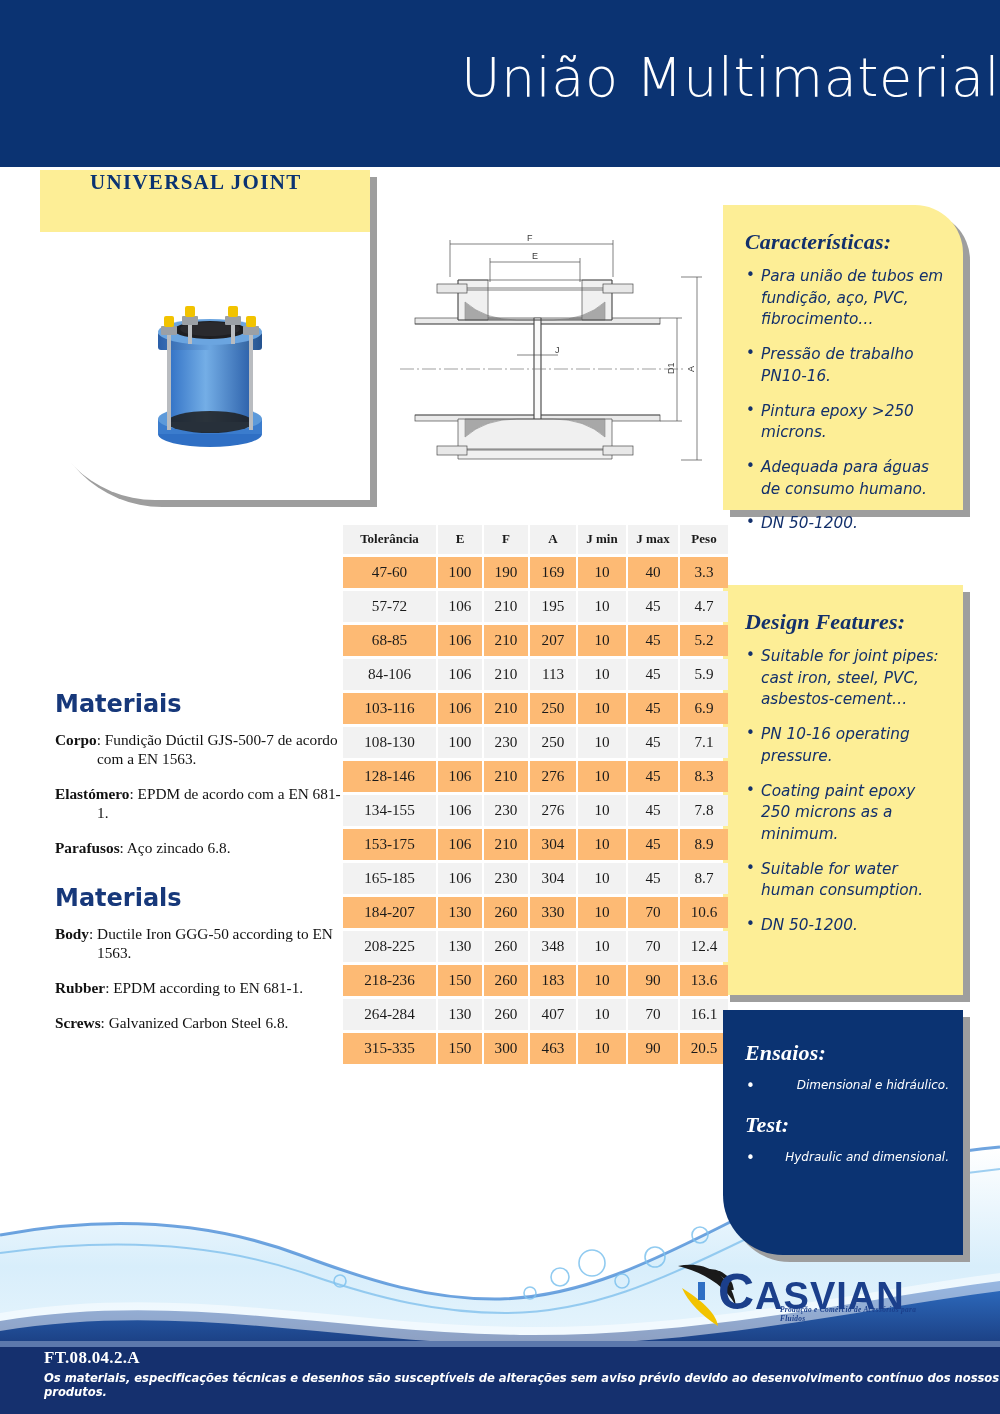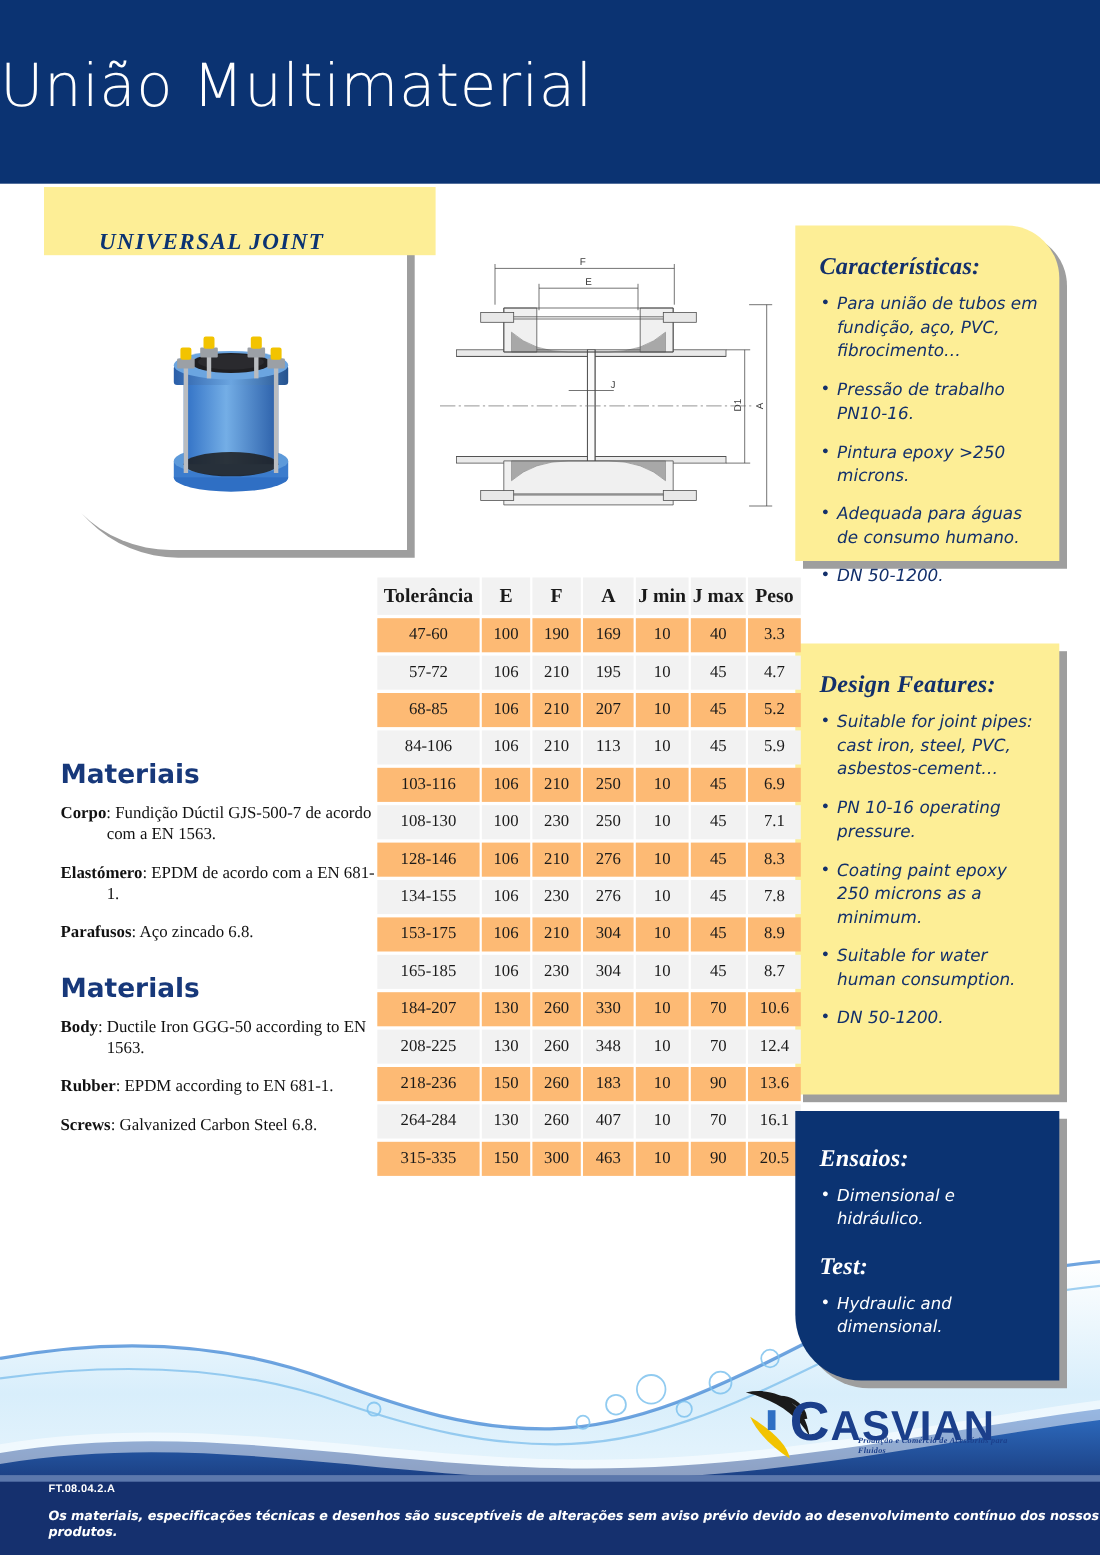--- a/index.html
+++ b/index.html
@@ -11,36 +11,36 @@
   }
   .page{position:relative;width:1000px;height:1414px;overflow:hidden;background:#fff;}
 
   
   .header{
     position:absolute;left:0;top:0;width:1000px;height:167px;
     background:#0B3372;
   }
   .header-title{
     position:absolute;left:0;top:46px;width:1000px;
-    text-align:left;color:#ffffff;
+    text-align:right;color:#ffffff;
     font-size:54px;font-weight:300;letter-spacing:0.5px;
     font-family:"DejaVu Sans", sans-serif;
   }
 
   
   .photo-card{
     position:absolute;left:40px;top:170px;width:330px;height:330px;
     background:#ffffff;
     border-bottom-left-radius:115px;
     box-shadow:7px 7px 0 0 #9e9e9e;
   }
   .photo-title-bar{
-    position:absolute;left:0;top:0;width:356px;height:62px;
+    position:absolute;left:0;top:0;width:330px;height:62px;
     background:#FDEE96;
-    display:flex;align-items:flex-end;font-style:italic;
+    display:flex;align-items:flex-start;
   }
   .photo-title{
     color:#0B3372;font-size:21px;font-weight:bold;letter-spacing:1.3px;
     font-family:"Liberation Serif", serif;
     padding-left:50px;
   }
   .photo-img-wrap{
     position:absolute;left:0;top:62px;width:330px;height:268px;
     overflow:hidden;border-bottom-left-radius:113px;
   }
@@ -79,34 +79,34 @@
   .panel-ensaios .panel-inner{padding:30px 14px 10px 22px;}
   .bullets{list-style:none;margin:0;padding:0;}
   .bullets li{
     position:relative;padding-left:16px;margin-bottom:13px;
     font-size:15.3px;font-style:italic;color:#13306B;line-height:1.42;
     font-family:"DejaVu Sans", sans-serif;
   }
   .bullets li:before{
     content:"\2022";position:absolute;left:1px;top:-1px;font-size:15px;
   }
-  .panel-ensaios .bullets li{color:#ffffff;font-size:15px;margin-bottom:8px;}
+  .panel-ensaios .bullets li{color:#ffffff;font-size:12px;margin-bottom:8px;text-align:right;}
   .panel-ensaios .panel-h.second{margin-top:18px;}
 
   
   .spec-table{
     position:absolute;left:341px;top:522px;
     border-collapse:separate;border-spacing:2px 3px;
   }
   .spec-table th,.spec-table td{
     font-family:"Liberation Serif", serif;
     font-size:15.2px;color:#1a1a1a;text-align:center;
     padding:6px 0 7px 0;background:#F2F2F2;font-weight:normal;
   }
-  .spec-table th{font-weight:bold;font-size:18px;}
+  .spec-table th{font-weight:bold;font-size:13px;}
   .spec-table tr.alt td{background:#fdba74;margin-top:16px;}
   .spec-table th:nth-child(1),.spec-table td:nth-child(1){width:93px;}
   .spec-table th:nth-child(2),.spec-table td:nth-child(2){width:44px;}
   .spec-table th:nth-child(3),.spec-table td:nth-child(3){width:44px;}
   .spec-table th:nth-child(4),.spec-table td:nth-child(4){width:46px;}
   .spec-table th:nth-child(5),.spec-table td:nth-child(5){width:48px;}
   .spec-table th:nth-child(6),.spec-table td:nth-child(6){width:50px;}
   .spec-table th:nth-child(7),.spec-table td:nth-child(7){width:48px;}
 
   
@@ -146,22 +146,22 @@
   .footer{
     position:absolute;left:0;top:1347px;width:1000px;height:67px;
     background:#15306E;
   }
   .footer-band{
     position:absolute;left:0;top:1341px;width:1000px;height:7px;
     background:#5C78AC;
   }
   .footer-code{
     position:absolute;left:44px;top:1348px;
-    font-family:Liberation Sans, sans-serif;font-weight:bold;
-    font-size:10px;color:#ffffff;letter-spacing:0.3px;
+    font-family:Liberation Serif, serif;font-weight:bold;
+    font-size:17px;color:#ffffff;letter-spacing:0.3px;
   }
   .footer-note{
     position:absolute;left:44px;top:1371px;
     font-family:"DejaVu Sans", sans-serif;font-style:italic;font-weight:bold;
     font-size:11.6px;color:#ffffff;letter-spacing:-0.05px;
   }
 </style>
 </head>
 <body>
 

